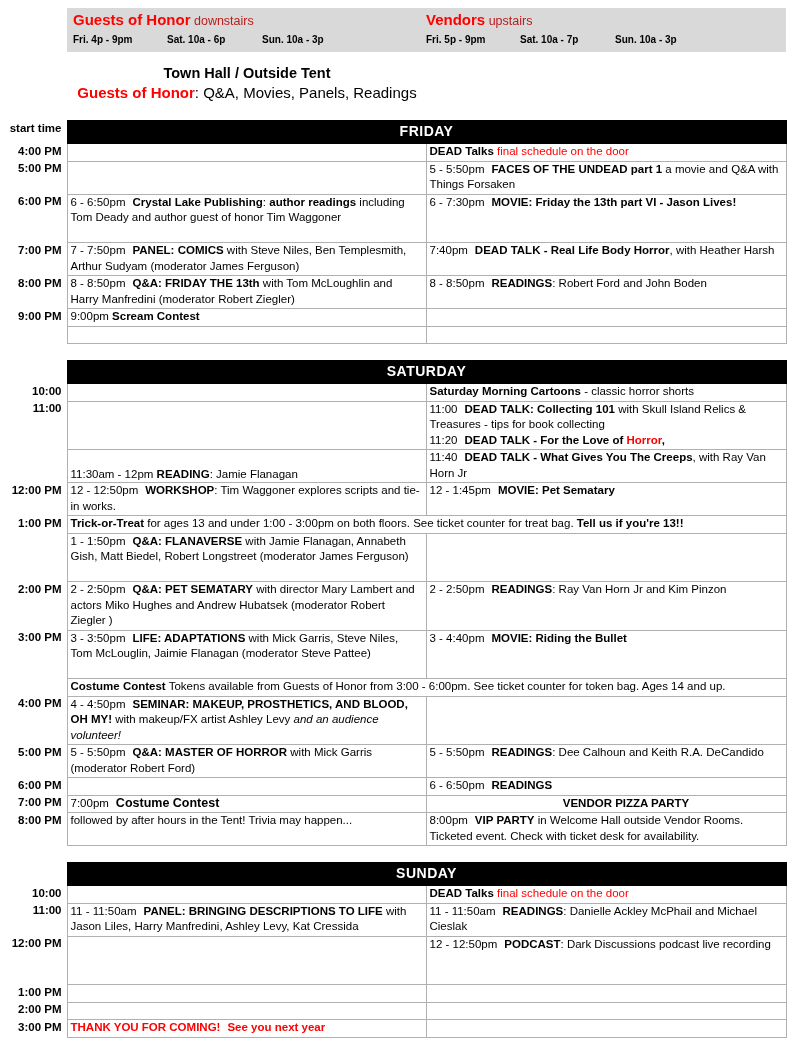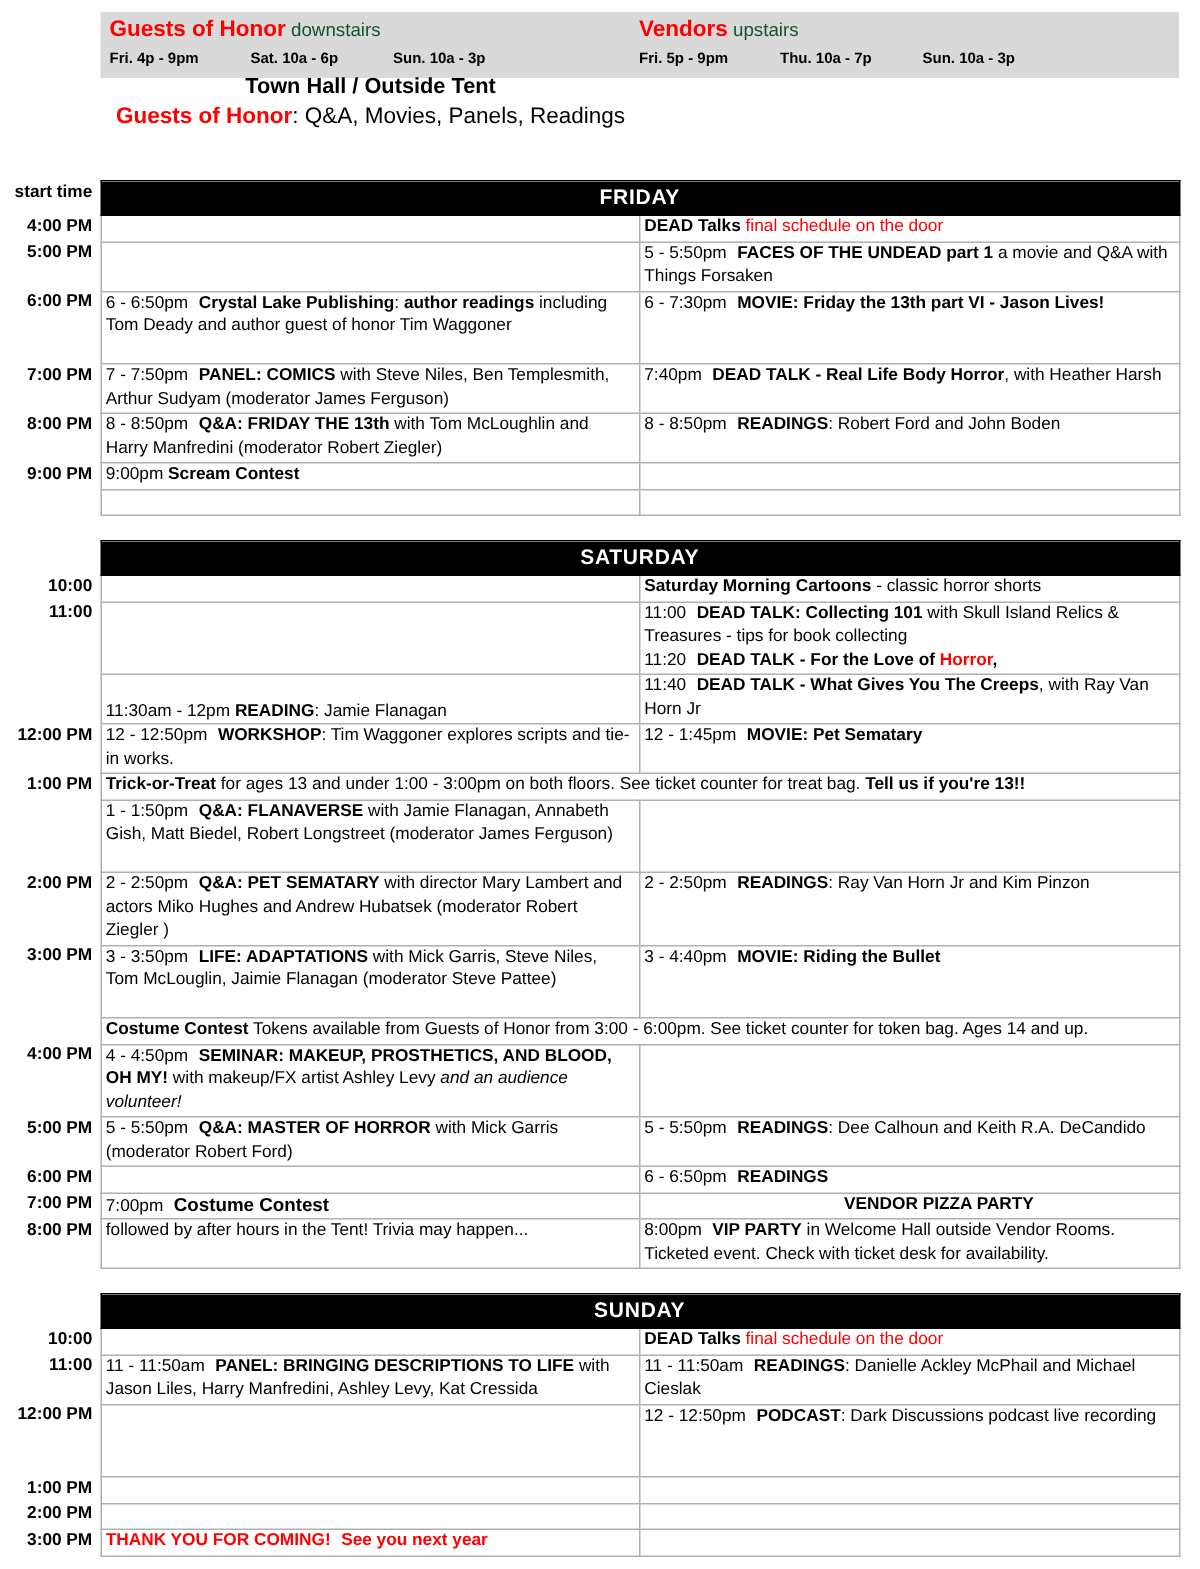--- a/index.html
+++ b/index.html
@@ -43,37 +43,37 @@
     position: absolute;
     top: 3px; left: 0;
     white-space: nowrap;
   }
   .hours-title .hl {
     color: #ff0000;
     font-weight: bold;
     font-size: 15px;
   }
   .hours-title .sub {
-    color: #14532d;
+    color: #b91c1c;
     font-size: 12.5px;
   }
   .hours-days {
     position: absolute;
     top: 26px; left: 0;
     font-weight: bold;
     font-size: 10px;
     white-space: nowrap;
   }
   .hours-days span { display: inline-block; }
   .hours-days .d1 { width: 94px; }
   .hours-days .d2 { width: 95px; }
   .hours-days .d3 { width: 90px; }
 
   
-  .rooms { position: absolute; left: 0; top: 49px; width: 679px; height: 40px; }
+  .rooms { position: absolute; left: 0; top: 64px; width: 679px; height: 40px; }
   .room-block { position: absolute; top: 0; width: 360px; }
   .room-block.left  { left: 67px;  }
   .room-block.right { left: 426px; }
   .room-name {
     text-align: center;
     font-weight: bold;
     font-size: 14.5px;
     line-height: 18px;
   }
   .room-sub {
@@ -158,21 +158,21 @@
       </div>
       <div class="hours-days">
         <span class="d1">Fri. 4p - 9pm</span><span class="d2">Sat. 10a - 6p</span><span class="d3">Sun. 10a - 3p</span>
       </div>
     </div>
     <div class="hours-col right">
       <div class="hours-title">
         <span class="hl">Vendors</span><span class="sub"> upstairs</span>
       </div>
       <div class="hours-days">
-        <span class="d1">Fri. 5p - 9pm</span><span class="d2">Thu. 10a - 7p</span><span class="d3">Sun. 10a - 3p</span>
+        <span class="d1">Fri. 5p - 9pm</span><span class="d2">Sat. 10a - 7p</span><span class="d3">Sun. 10a - 3p</span>
       </div>
     </div>
   </div>
 
   <div class="rooms">
     <div class="room-block left">
       <div class="room-name">Town Hall / Outside Tent</div>
       <div class="room-sub centered">
         <span class="red">Guests of Honor</span><span class="blk">: Q&amp;A, Movies, Panels, Readings</span>
       </div>

